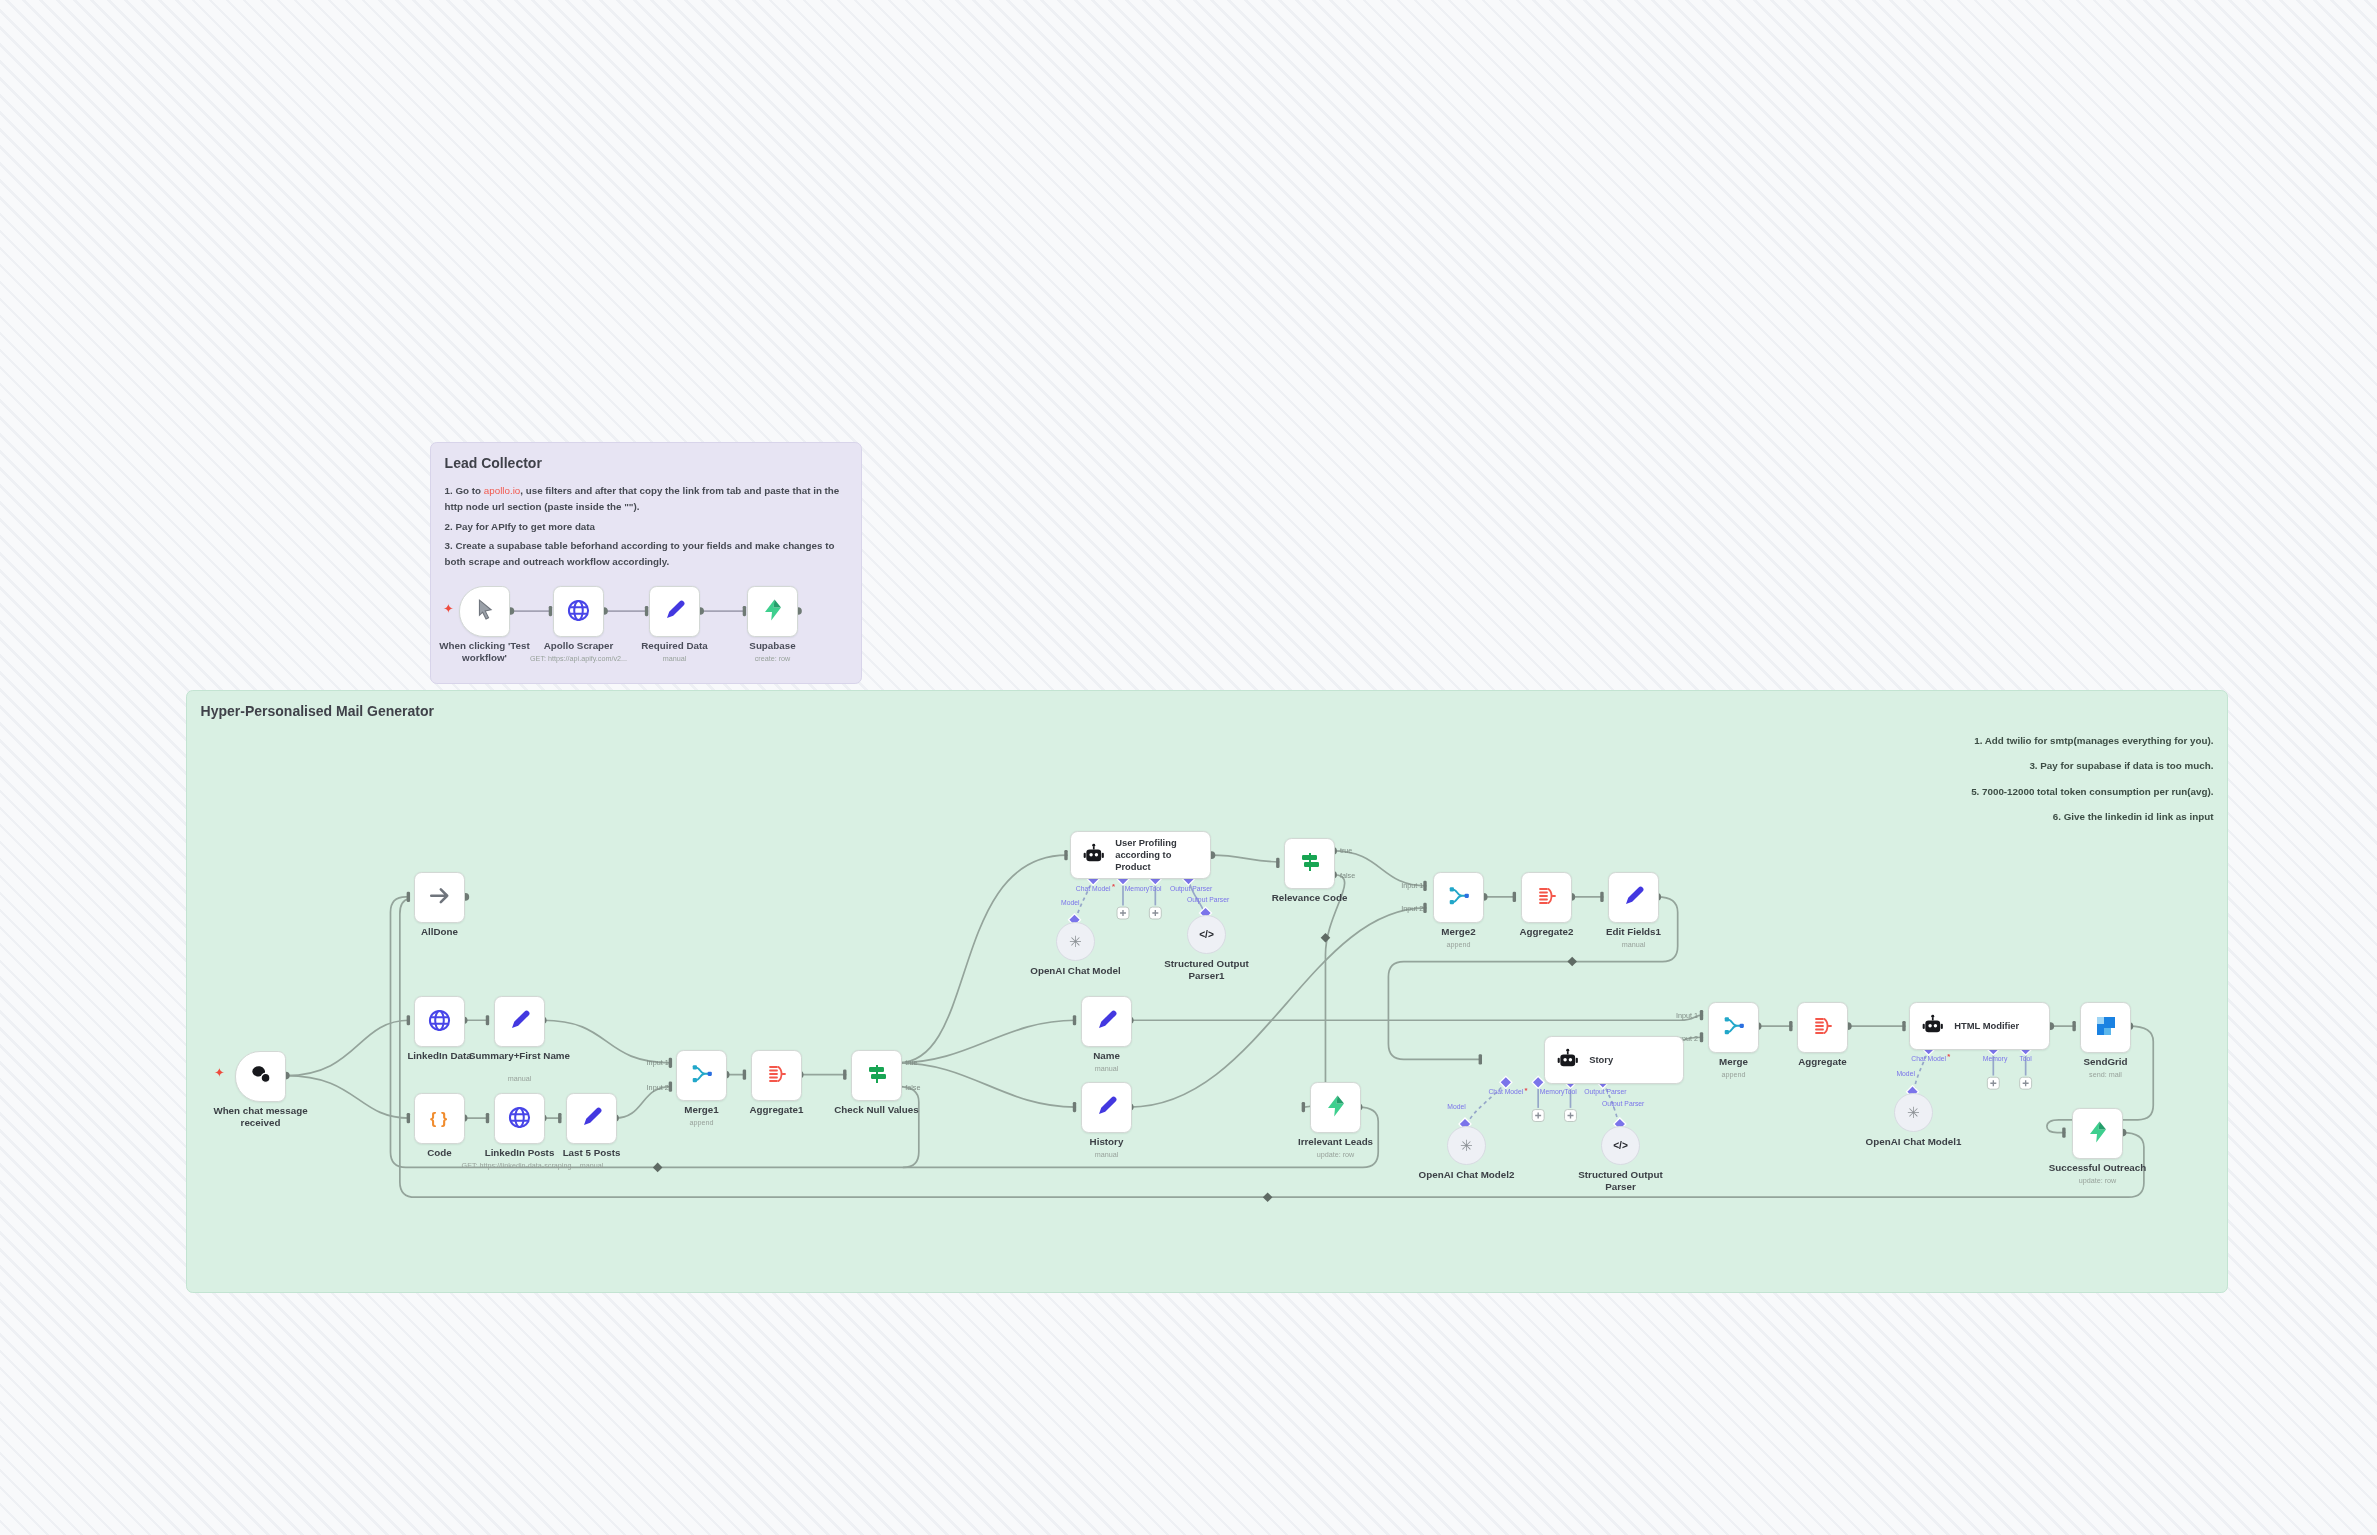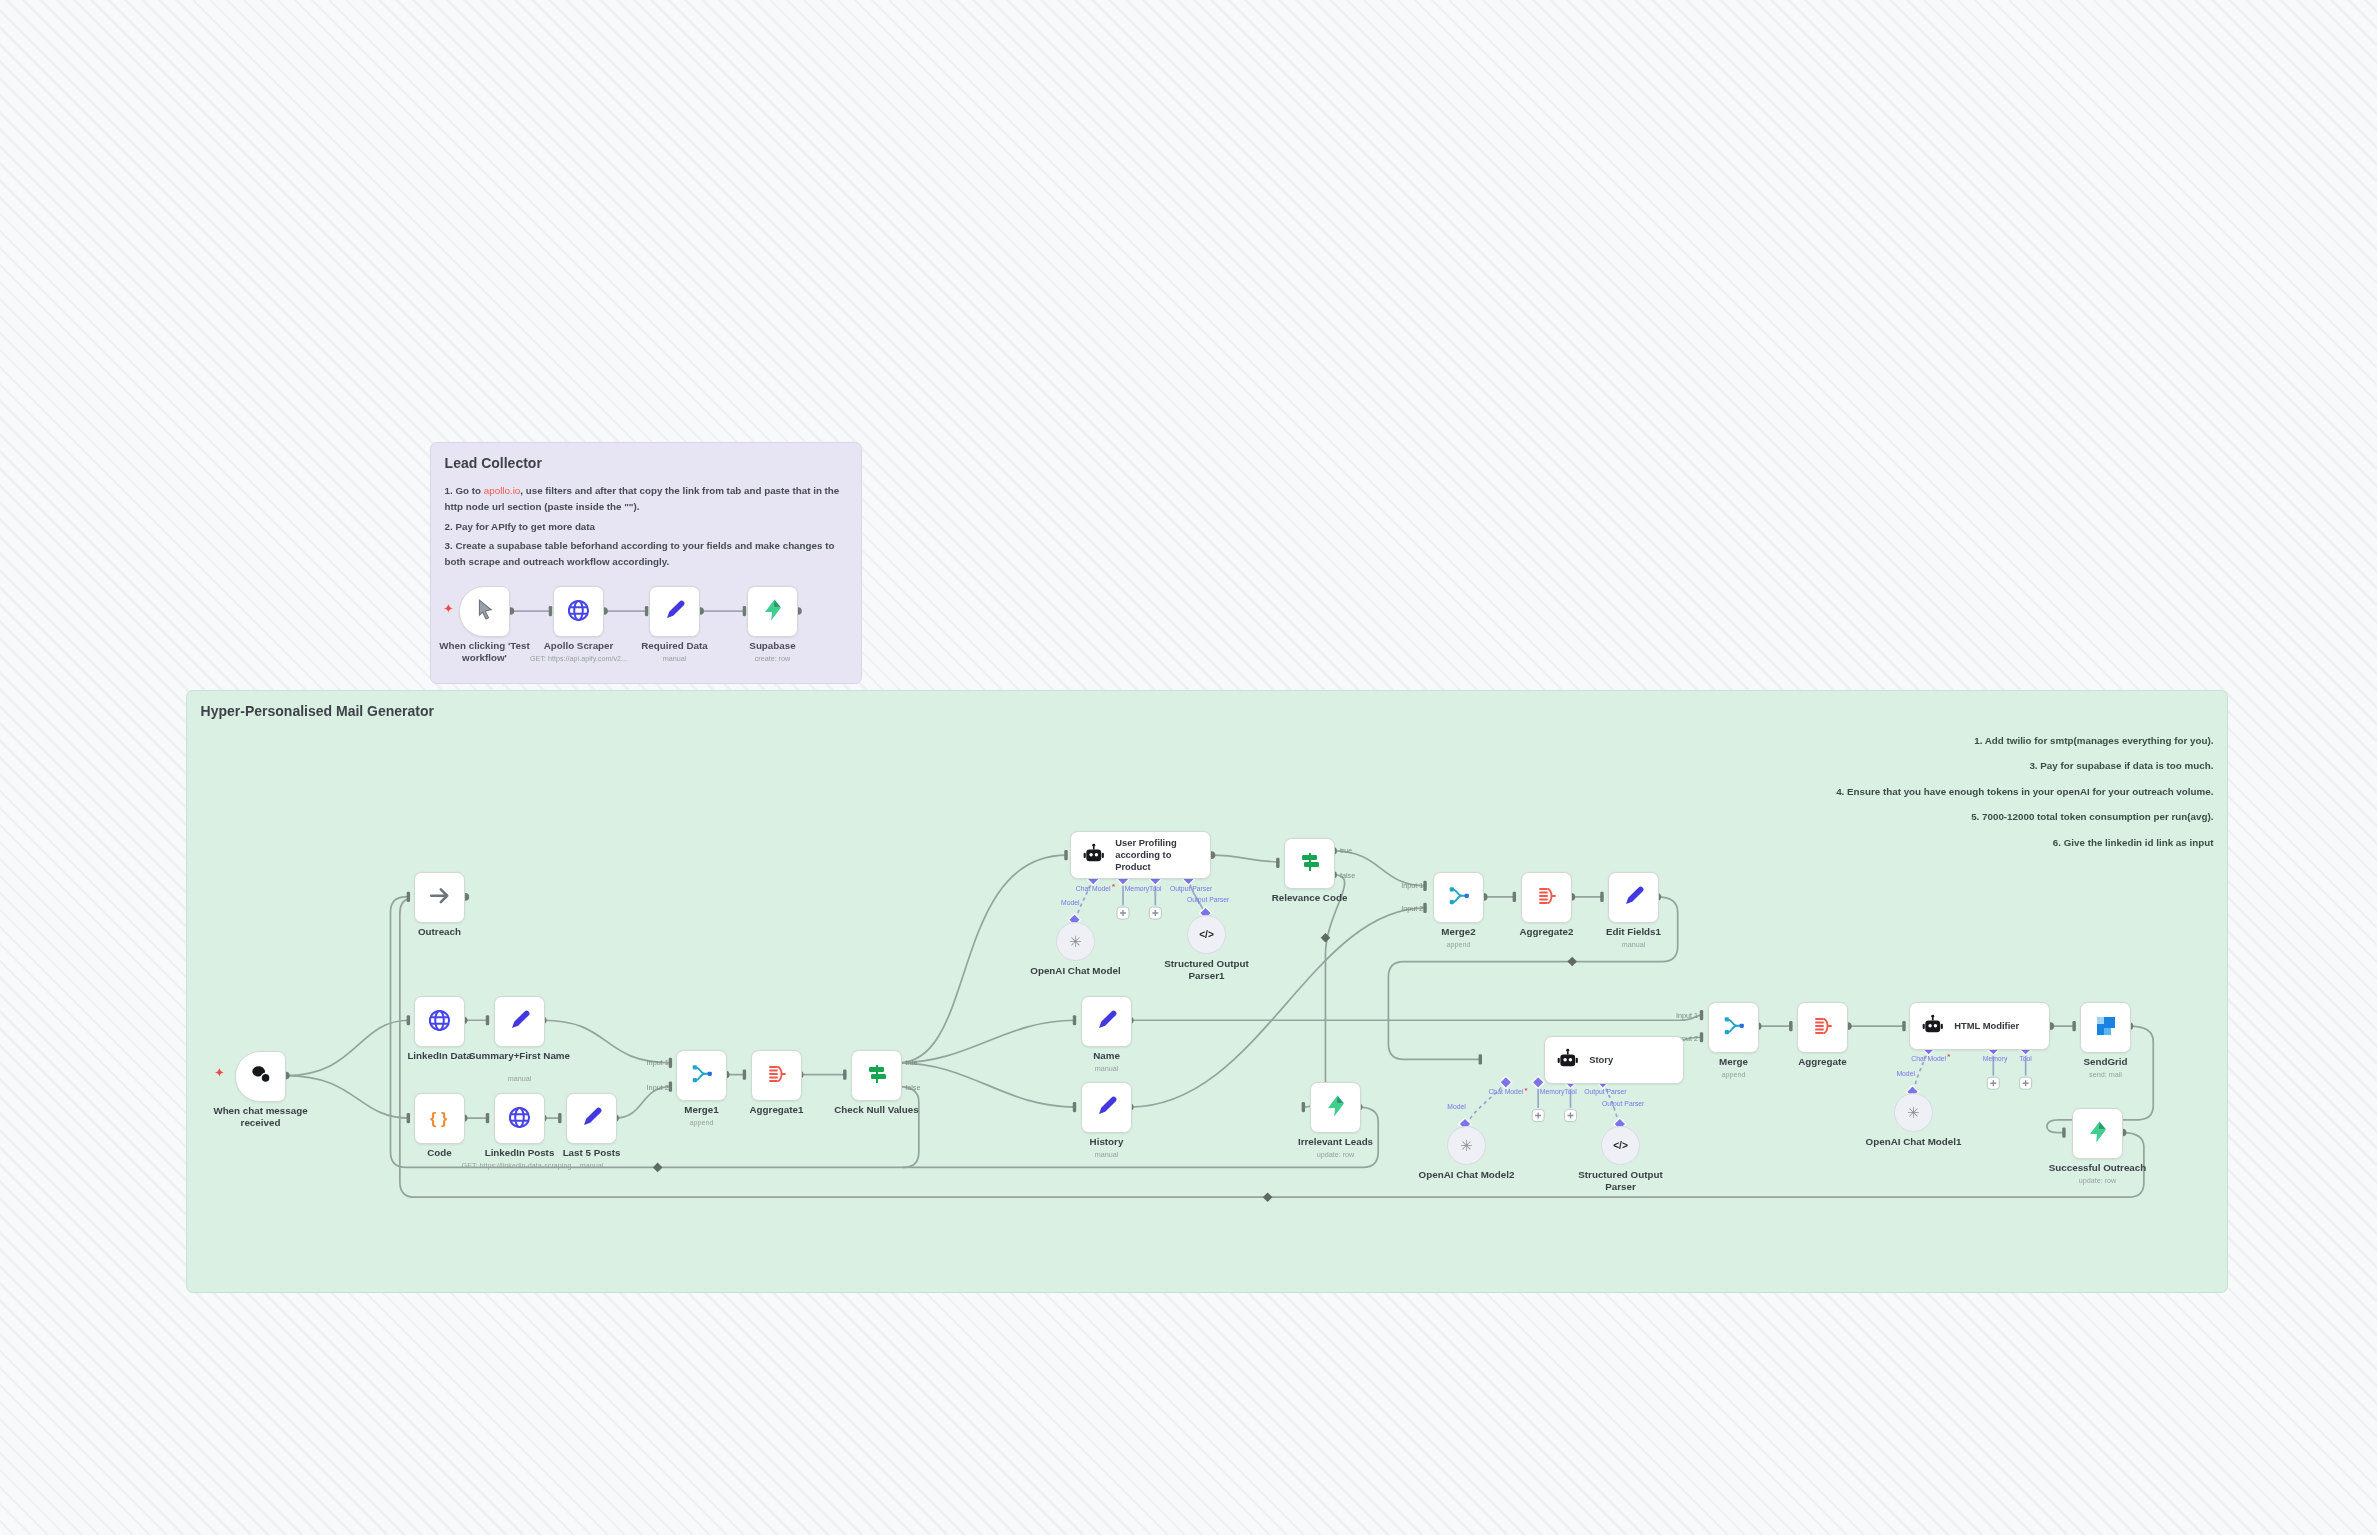--- a/index.html
+++ b/index.html
@@ -77,21 +77,20 @@
       <p>3. Create a supabase table beforhand according to your fields and make changes to both scrape and outreach workflow accordingly.</p>
     </div>
   </div>
 
   <div class="note note-mail">
     <div class="note-title">Hyper-Personalised Mail Generator</div>
     <div class="note-body">
       <ol>
         <li>1. Add twilio for smtp(manages everything for you).</li>
         <li>3. Pay for supabase if data is too much.</li>
-        <li>4. Ensure that you have enough tokens in your openAI for your outreach volume.</li>
         <li>5. 7000-12000 total token consumption per run(avg).</li>
         <li>6. Give the linkedin id link as input</li>
       </ol>
     </div>
   </div>
 
   <svg class="wires" width="2377" height="1536" viewBox="0 0 2794 1805">
     <g stroke="#a4a2b4" stroke-width="2" fill="none" stroke-linecap="round">
       <path d="M600 718 L648 718"></path>
         <path d="M710 718 L761 718"></path>
@@ -350,21 +349,21 @@
       </div>
     <div class="nlabel" style="width:115px">When chat message received</div>
   </div>
 
   <div class="node" style="left:414px;top:872px">
     <div class="nbox">
         <span><svg width="25.5" height="25.5" viewBox="0 0 24 24" fill="none" stroke="#6f747c" stroke-width="2.4" stroke-linecap="round" stroke-linejoin="round">
             <path d="M4 12 H19 M13 6 L19 12 L13 18"></path>
           </svg></span>
       </div>
-    <div class="nlabel">Outreach</div>
+    <div class="nlabel">AllDone</div>
   </div>
 
   <div class="node" style="left:414px;top:996px">
     <div class="nbox">
         <span><svg width="27" height="27" viewBox="0 0 24 24" fill="none" stroke="#4845e8" stroke-width="1.8">
             <circle cx="12" cy="12" r="8.5"></circle>
             <ellipse cx="12" cy="12" rx="3.8" ry="8.5"></ellipse>
             <path d="M4 9.2 H20 M4 14.8 H20"></path>
           </svg></span>
       </div>

